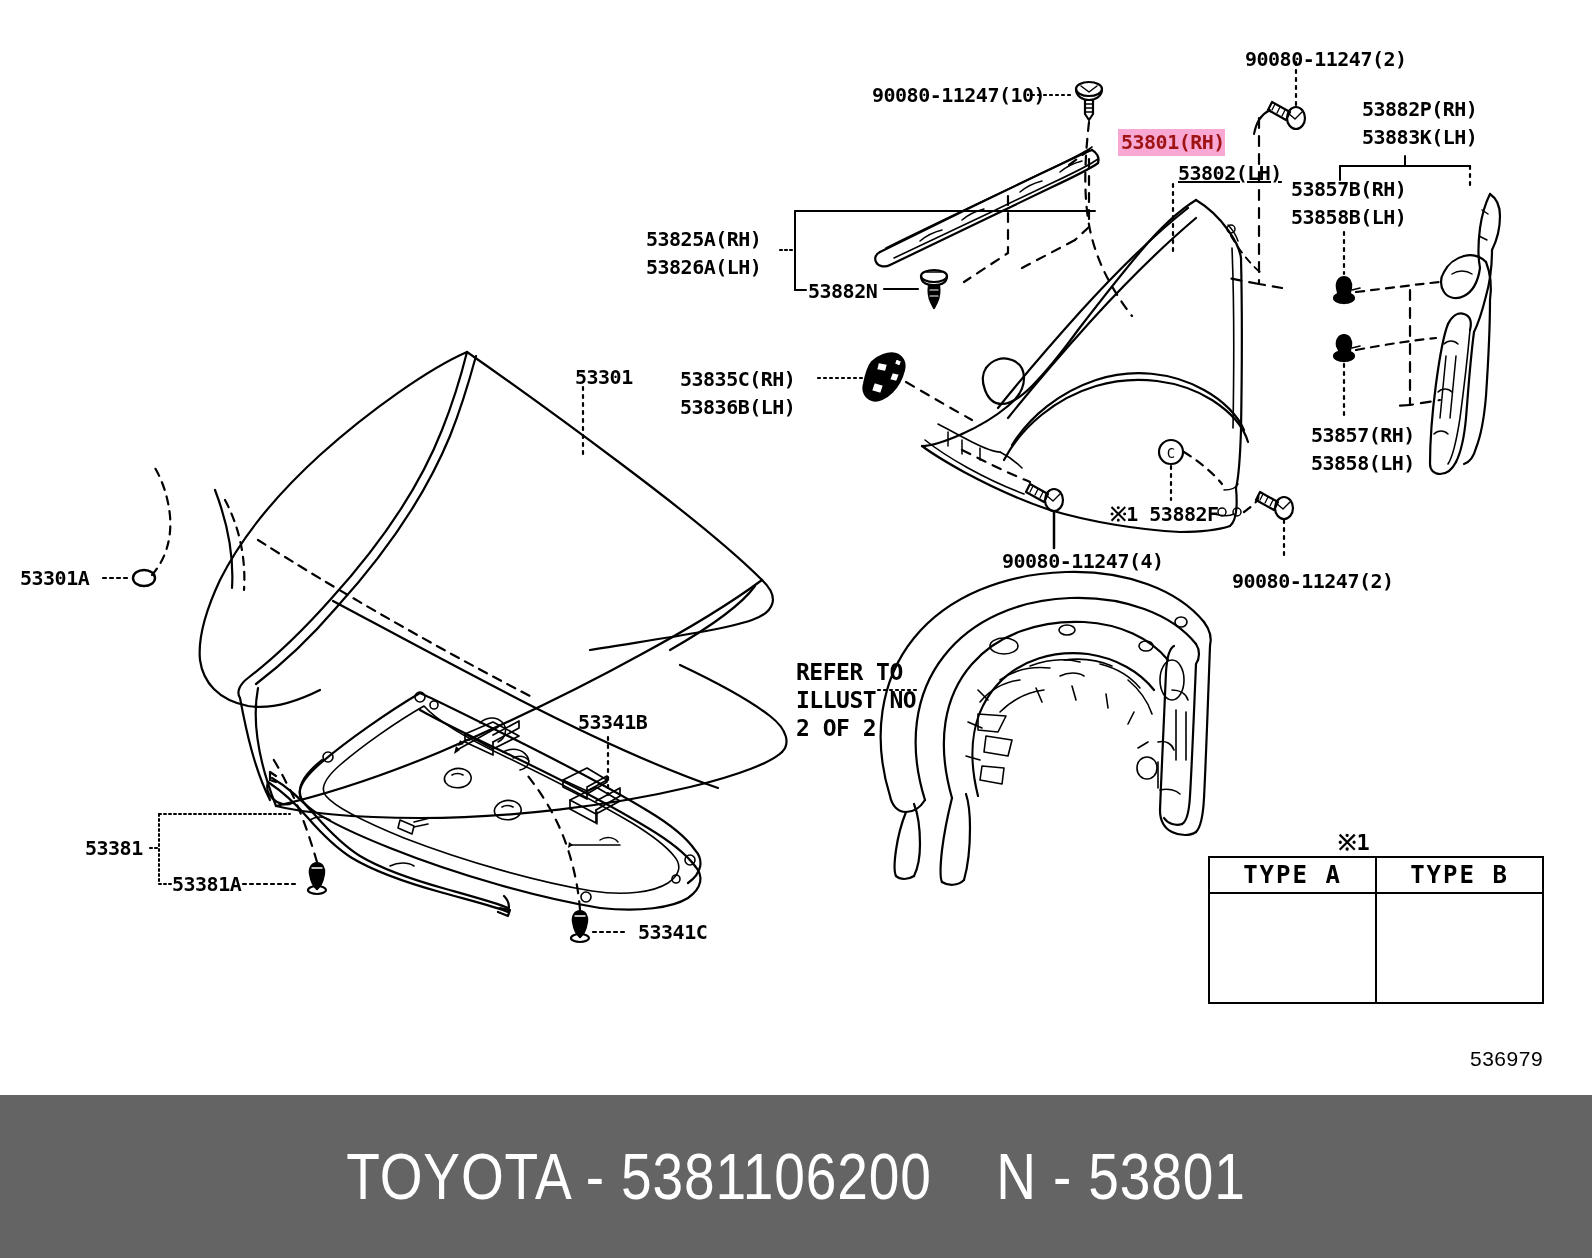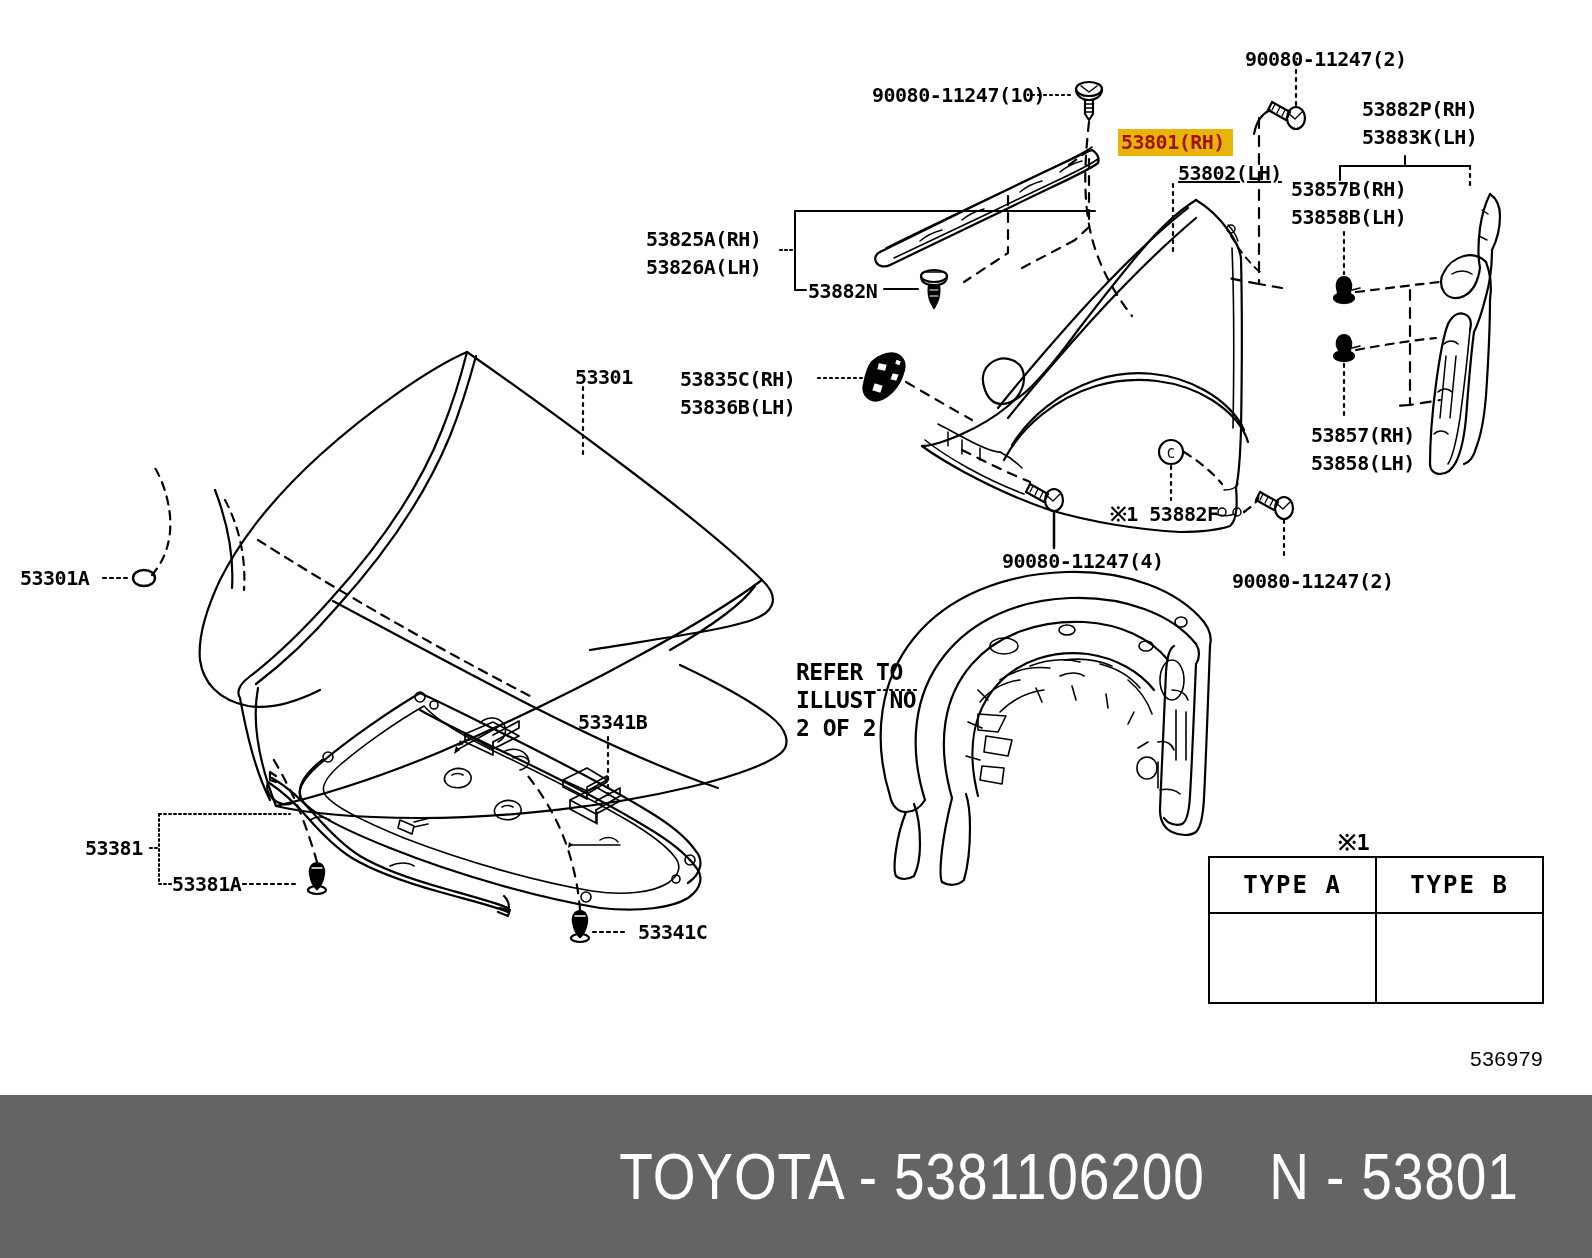--- a/index.html
+++ b/index.html
@@ -25,37 +25,37 @@
     font-weight: bold;
     font-size: 20px;
     letter-spacing: -0.5px;
     color: #000000;
     white-space: pre;
     line-height: 30px;
   }
   .lbl.sm { font-size: 23px; line-height: 28px; margin-left: 28px; }
 
   .hl {
-    background: #eab308;
+    background: #f9a8d4;
     color: #9e1313;
-    padding: 1px 8px 2px 3px;
+    padding: 1px 0 2px 3px;
   }
 
   
   #legend-table {
     position: absolute;
     left: 1208px; top: 856px;
     width: 336px; height: 148px;
     border: 2px solid #000;
     background: #fff;
     display: flex;
     flex-direction: column;
   }
   #legend-head {
-    display: flex; height: 56px;
+    display: flex; height: 36px;
     border-bottom: 2px solid #000;
   }
   #legend-body { display: flex; flex: 1; }
   .legend-cell {
     flex: 1;
     display: flex; align-items: center; justify-content: center;
     font-family: "DejaVu Sans Mono", "Liberation Mono", monospace;
     font-weight: bold; font-size: 24px; letter-spacing: 2px;
   }
   #legend-head .legend-cell:first-child,
@@ -71,21 +71,21 @@
     position: absolute; left: 1470px; top: 1047px;
     font-family: "Liberation Sans", sans-serif;
     font-size: 21px; color: #000; letter-spacing: 0.5px;
   }
 
   
   #footer-bar {
     position: absolute; left: 0; top: 1095px;
     width: 1592px; height: 163px;
     background: #646464;
-    display: flex; align-items: center; justify-content: flex-end;
+    display: flex; align-items: center; justify-content: center;
   }
   #footer-text {
     color: #ffffff;
     font-family: "Liberation Sans", sans-serif;
     font-size: 64px;
     font-weight: 400;
     letter-spacing: 1px;
     transform: scaleX(0.86);
     white-space: pre;
   }

